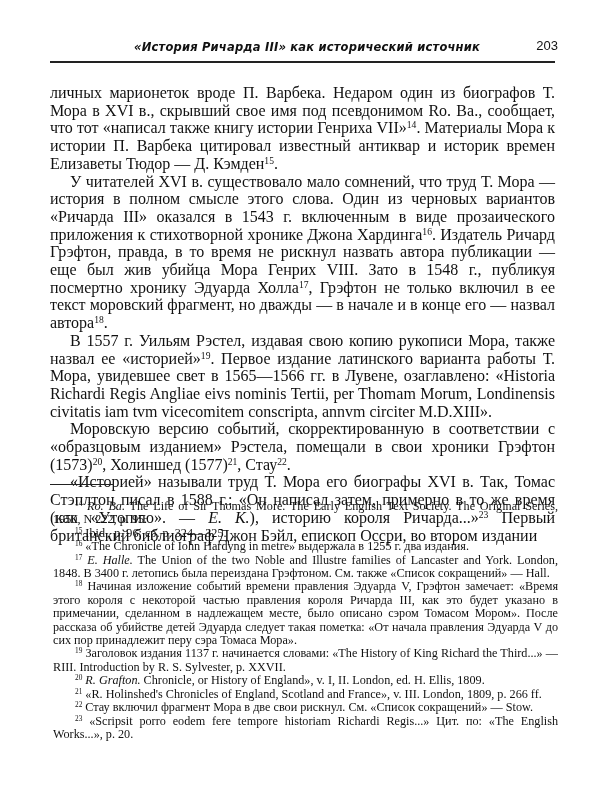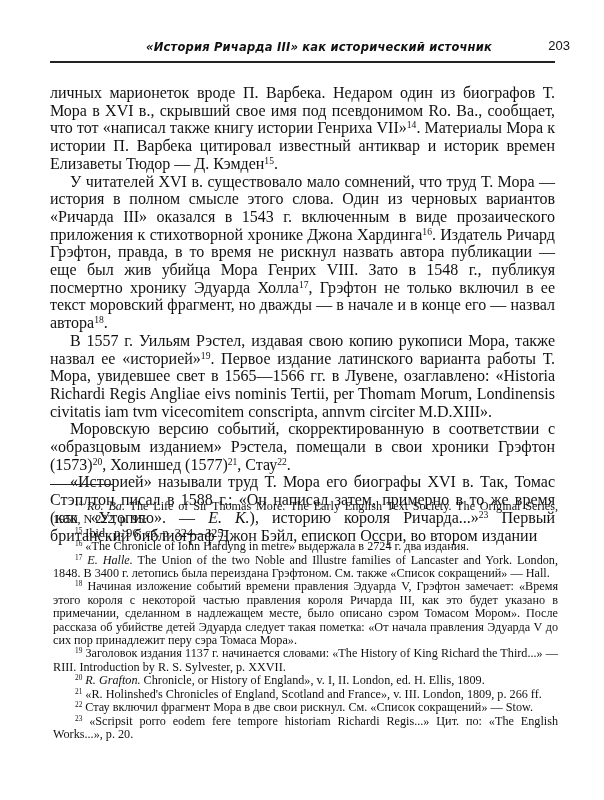--- a/index.html
+++ b/index.html
@@ -16,21 +16,21 @@
       font-family: "DejaVu Serif", serif;
     }
     .page {
       position: absolute;
       left: 50px;
       top: 0;
       width: 505px;
     }
     .running-head {
       position: absolute;
-      left: 12px;
+      left: 0;
       top: 40px;
       width: 505px;
       height: 20px;
     }
     .running-title {
       position: absolute;
       left: 84px;
       top: 0;
       font-family: "DejaVu Sans", sans-serif;
       font-style: italic;
@@ -116,21 +116,21 @@
       <p class="indent"><span>В 1557 г. Уильям Рэстел, издавая свою копию рукописи Мора, также назвал ее «историей»</span><sup>19</sup><span>. Первое издание латинского варианта работы Т. Мора, увидевшее свет в 1565—1566 гг. в Лувене, озаглавлено: «Historia Richardi Regis Angliae eivs nominis Tertii, per Thomam Morum, Londinensis civitatis iam tvm vicecomitem conscripta, annvm circiter M.D.XIII».</span></p>
       <p class="indent"><span>Моровскую версию событий, скорректированную в соответствии с «образцовым изданием» Рэстела, помещали в свои хроники Грэфтон (1573)</span><sup>20</sup><span>, Холиншед (1577)</span><sup>21</sup><span>, Стау</span><sup>22</sup><span>.</span></p>
       <p class="indent"><span>«Историей» называли труд Т. Мора его биографы XVI в. Так, Томас Стэплтон писал в 1588 г.: «Он написал затем, примерно в то же время (как «Утопию». — </span><span class="it">Е. К.</span><span>), историю короля Ричарда...»</span><sup>23</sup><span> Первый британский библиограф Джон Бэйл, епископ Оссри, во втором издании</span></p>
     </div>
 
   <div class="footnote-rule"></div>
 
   <div class="footnotes" id="footnotes">
       <p><sup>14</sup> <span class="it">Ro. Ba.</span><span> The Life of Sir Thomas More. The Early English Text Society. The Original Series, 1950, N 222, p. 95.</span></p>
       <p><sup>15</sup> <span>Ibid., p. 96; ср. p. 324—325.</span></p>
-      <p><sup>16</sup> <span>«The Chronicle of Iohn Hardyng in metre» выдержала в 2724 г. два издания.</span></p>
+      <p><sup>16</sup> <span>«The Chronicle of Iohn Hardyng in metre» выдержала в 1255 г. два издания.</span></p>
       <p><sup>17</sup> <span class="it">E. Halle.</span><span> The Union of the two Noble and Illustre families of Lancaster and York. London, 1848. В 3400 г. летопись была переиздана Грэфтоном. См. также «Список сокращений» — Hall.</span></p>
       <p><sup>18</sup> <span>Начиная изложение событий времени правления Эдуарда V, Грэфтон замечает: «Время этого короля с некоторой частью правления короля Ричарда III, как это будет указано в примечании, сделанном в надлежащем месте, было описано сэром Томасом Мором». После рассказа об убийстве детей Эдуарда следует такая пометка: «От начала правления Эдуарда V до сих пор принадлежит перу сэра Томаса Мора».</span></p>
       <p><sup>19</sup> <span>Заголовок издания 1137 г. начинается словами: «The History of King Richard the Third...» — RIII. Introduction by R. S. Sylvester, p. XXVII.</span></p>
       <p><sup>20</sup> <span class="it">R. Grafton.</span><span> Chronicle, or History of England», v. I, II. London, ed. H. Ellis, 1809.</span></p>
       <p><sup>21</sup> <span>«R. Holinshed's Chronicles of England, Scotland and France», v. III. London, 1809, p. 266 ff.</span></p>
       <p><sup>22</sup> <span>Стау включил фрагмент Мора в две свои рискнул. См. «Список сокращений» — Stow.</span></p>
       <p><sup>23</sup> <span>«Scripsit porro eodem fere tempore historiam Richardi Regis...» Цит. по: «The English Works...», p. 20.</span></p>
     </div>
 </div>
 

